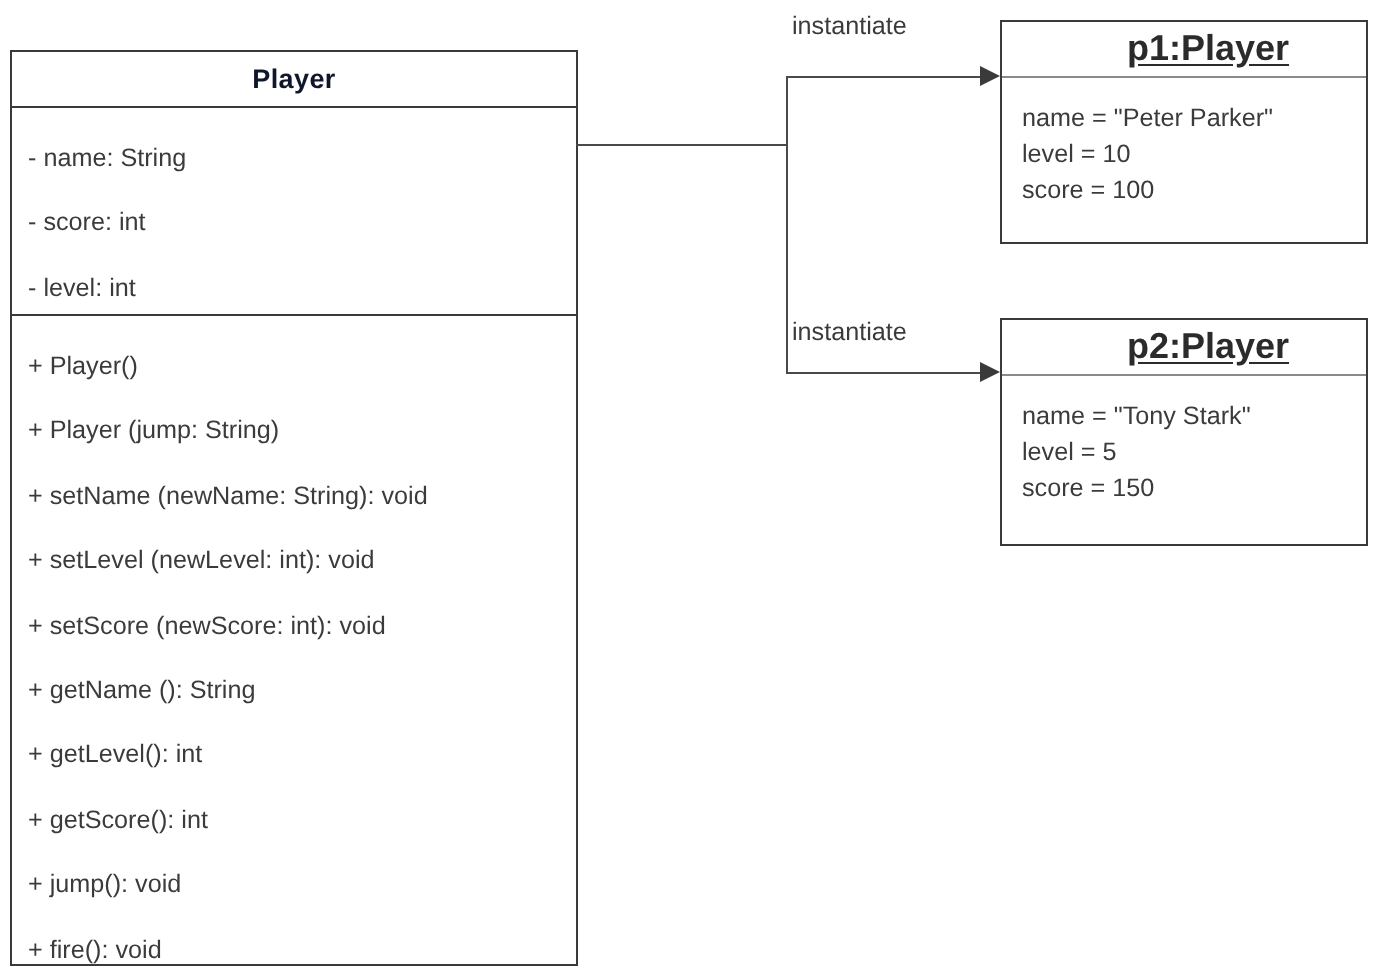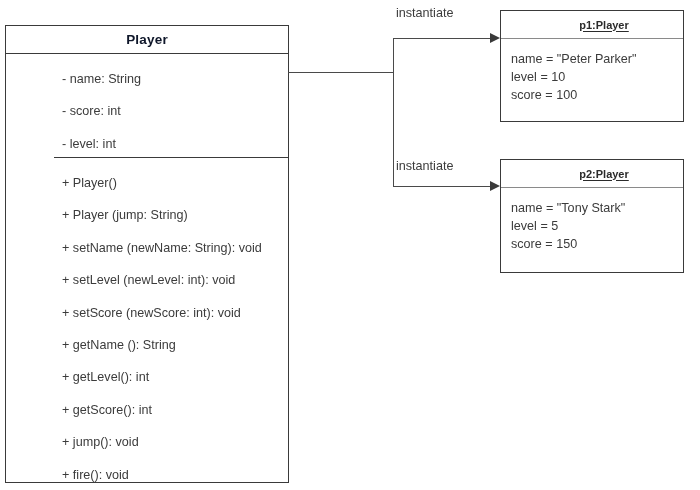--- a/index.html
+++ b/index.html
@@ -46,21 +46,20 @@
   .class-name-text {
     font-size: 13.5px;
     font-weight: bold;
     color: #0f172a;
     letter-spacing: .2px;
   }
 
   .compartment {
     box-sizing: border-box;
     padding: 0;
-    margin-left: 48px;
   }
   #player-attributes {
     height: 104px;
     border-bottom: 1.5px solid #3a3a3a;
     padding-top: 9px;
   }
   #player-methods {
     padding-top: 9px;
   }
 
@@ -94,21 +93,21 @@
   }
   .obj-name-band {
     box-sizing: border-box;
     height: 28px;
     border-bottom: 1.2px solid #8a8a8a;
     display: flex;
     align-items: center;
     justify-content: center;
   }
   .obj-name-text {
-    font-size: 11px;
+    font-size: 18px;
     font-weight: bold;
     color: #2b2b2b;
     text-decoration: underline;
     text-underline-offset: 2px;
     margin-left: 24px;
   }
   .obj-slots {
     box-sizing: border-box;
     padding: 11px 0 0 10px;
   }

